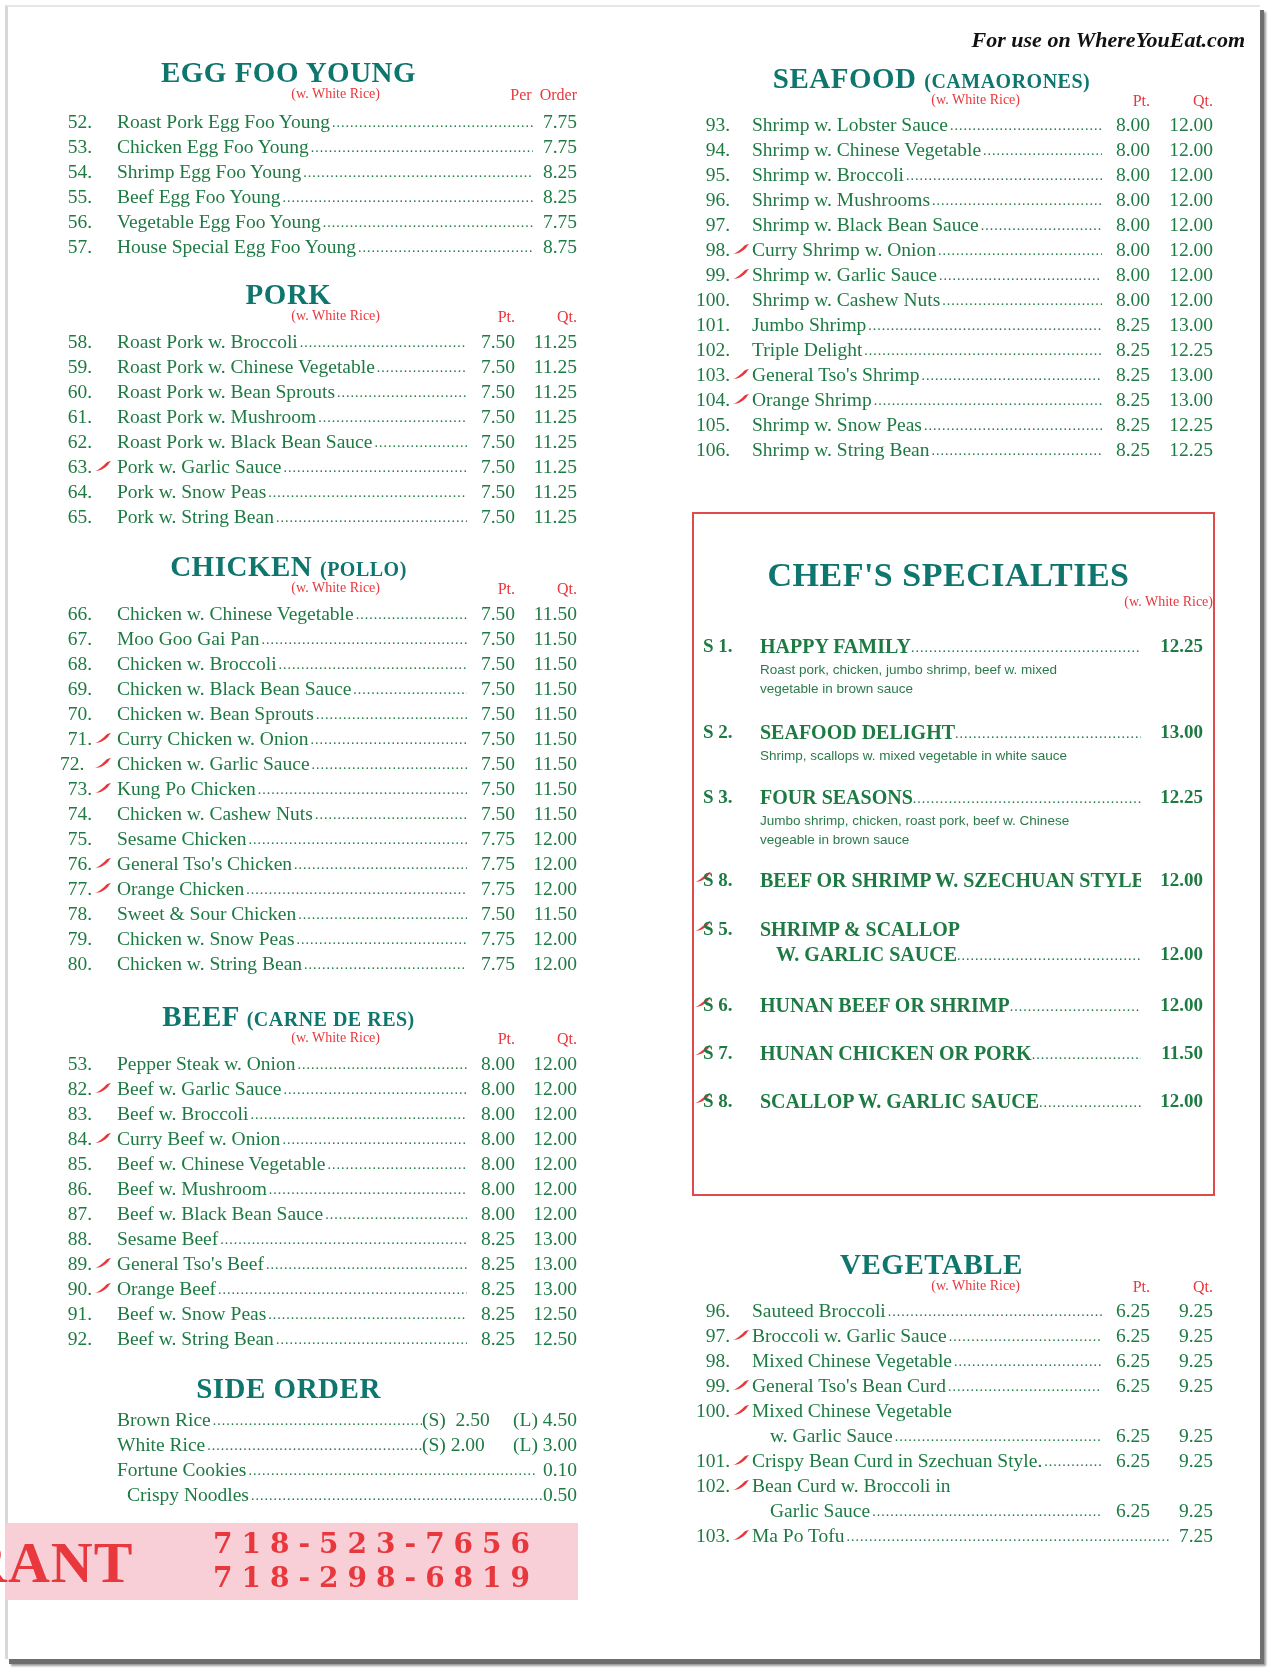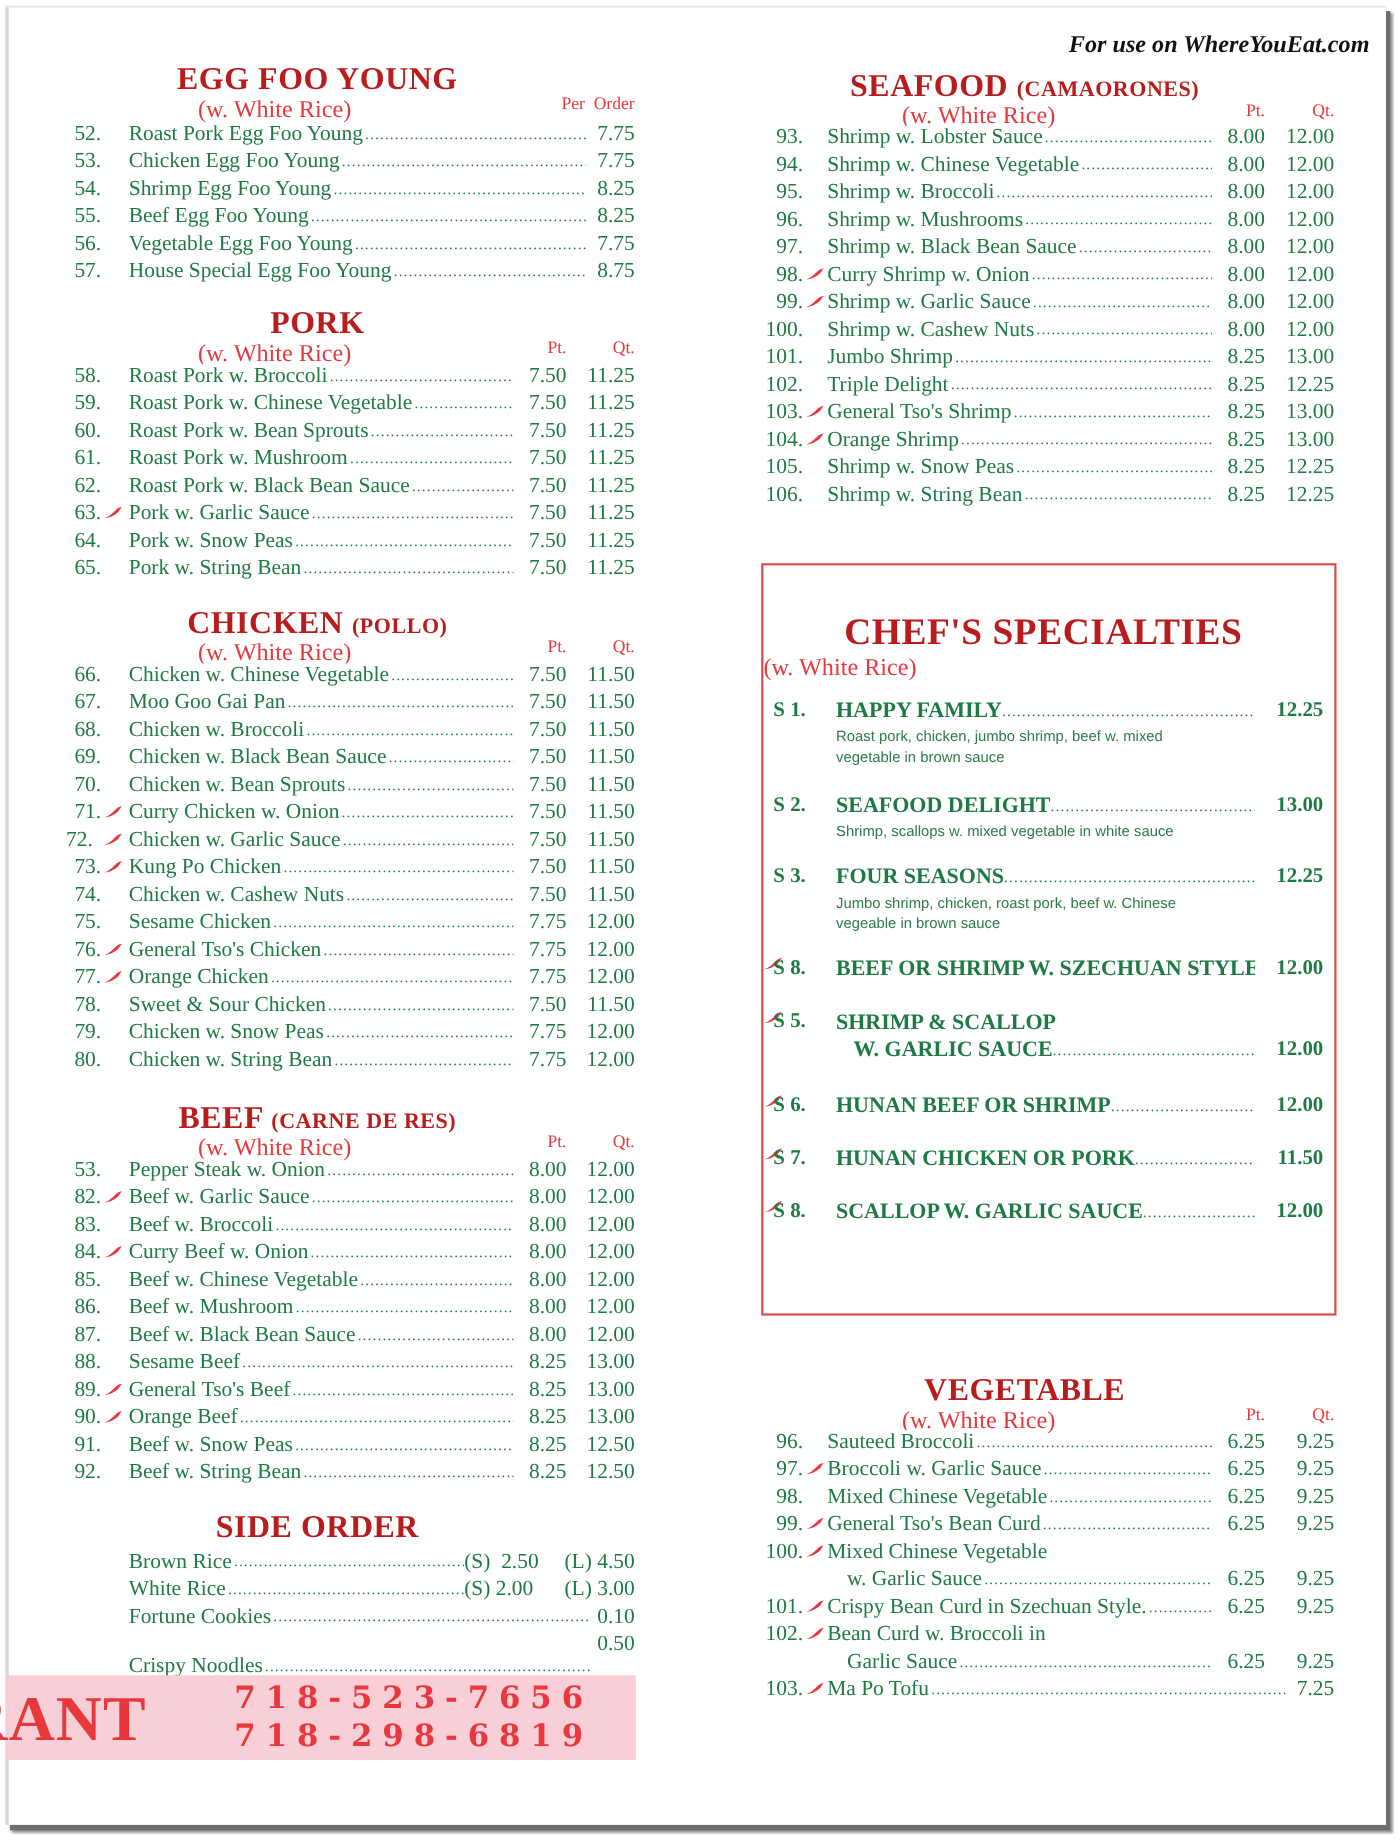--- a/index.html
+++ b/index.html
@@ -2,23 +2,23 @@
 <html><head>
 <meta charset="utf-8">
 <style>
   html,body{margin:0;padding:0;background:#fff;}
   body{width:1273px;height:1673px;position:relative;overflow:hidden;font-family:"DejaVu Serif",serif;}
   .page{position:absolute;left:5px;top:5px;width:1252px;height:1652px;background:#fff;
         border-left:3px solid #d8d8d8;border-top:2px solid #e6e6e6;
         box-shadow:4px 5px 0 #6e6e6e, 6px 7px 2px #9a9a9a;}
   .watermark{position:absolute;right:28px;top:27px;font-family:"Liberation Serif",serif;font-style:italic;font-weight:bold;font-size:22px;color:#111;}
   .section{position:absolute;}
-  .sec-title{position:absolute;left:0;right:0;text-align:center;font-family:"Liberation Serif",serif;font-weight:bold;color:#b91c1c;font-size:29px;letter-spacing:0.5px;white-space:nowrap;}
+  .sec-title{position:absolute;left:0;right:0;text-align:center;font-family:"Liberation Serif",serif;font-weight:bold;color:#0f766e;font-size:29px;letter-spacing:0.5px;white-space:nowrap;}
   .sec-title .sub{font-size:20px;}
-  .sec-sub{position:absolute;text-align:left;font-family:"Liberation Serif",serif;color:#e8383d;font-size:22px;white-space:nowrap;}
+  .sec-sub{position:absolute;text-align:right;font-family:"Liberation Serif",serif;color:#e8383d;font-size:14px;white-space:nowrap;}
   .col-hdr{position:absolute;font-family:"Liberation Serif",serif;color:#e8383d;font-size:16px;text-align:right;white-space:nowrap;}
   .row{position:absolute;left:0;right:0;height:25px;font-size:19.5px;color:#1e7a43;font-family:"Liberation Serif",serif;white-space:nowrap;}
   .row .num{position:absolute;left:0;top:0;}
   .row .pep{position:absolute;top:4px;width:18px;height:12px;}
   .row .lead{position:absolute;top:0;display:flex;overflow:hidden;}
   .row .lead .txt{flex:0 0 auto;background:#fff;padding-right:2px;}
   .row .lead .dots{flex:1 1 auto;overflow:hidden;letter-spacing:1px;color:#1e7a43;font-size:14px;line-height:24px;}
   .row .pt,.row .qt{position:absolute;top:0;text-align:right;}
   .chef-box{position:absolute;left:692px;top:512px;width:519px;height:680px;border:2px solid #e04a4a;}
   .chef-row{position:absolute;left:0;right:0;font-family:"Liberation Serif",serif;color:#1e7a43;}
@@ -474,21 +474,21 @@
         <span class="qt" style="right: 0px;">(L) 3.00</span>
       </div>
       <div class="row" style="top: 87px;">
         <div class="lead" style="left: 57px; width: 420px;">
           <span class="txt">Fortune Cookies</span>
           <span class="dots">........................................................................................................................</span>
         </div>
         <span class="pt" style="right: 0px;">0.10</span>
       </div>
       <div class="row" style="top: 112px;">
-        <div class="lead" style="left: 57px; width: 420px; margin-top: 20px;">
+        <div class="lead" style="left: 67px; width: 420px;">
           <span class="txt">Crispy Noodles</span>
           <span class="dots">........................................................................................................................</span>
         </div>
         <span class="pt" style="right: 0px;">0.50</span>
       </div>
     </div>
   </div>
 
 <div id="right">
     <div class="section" style="left: 690px; top: 62px; width: 523px; height: 600px;">

